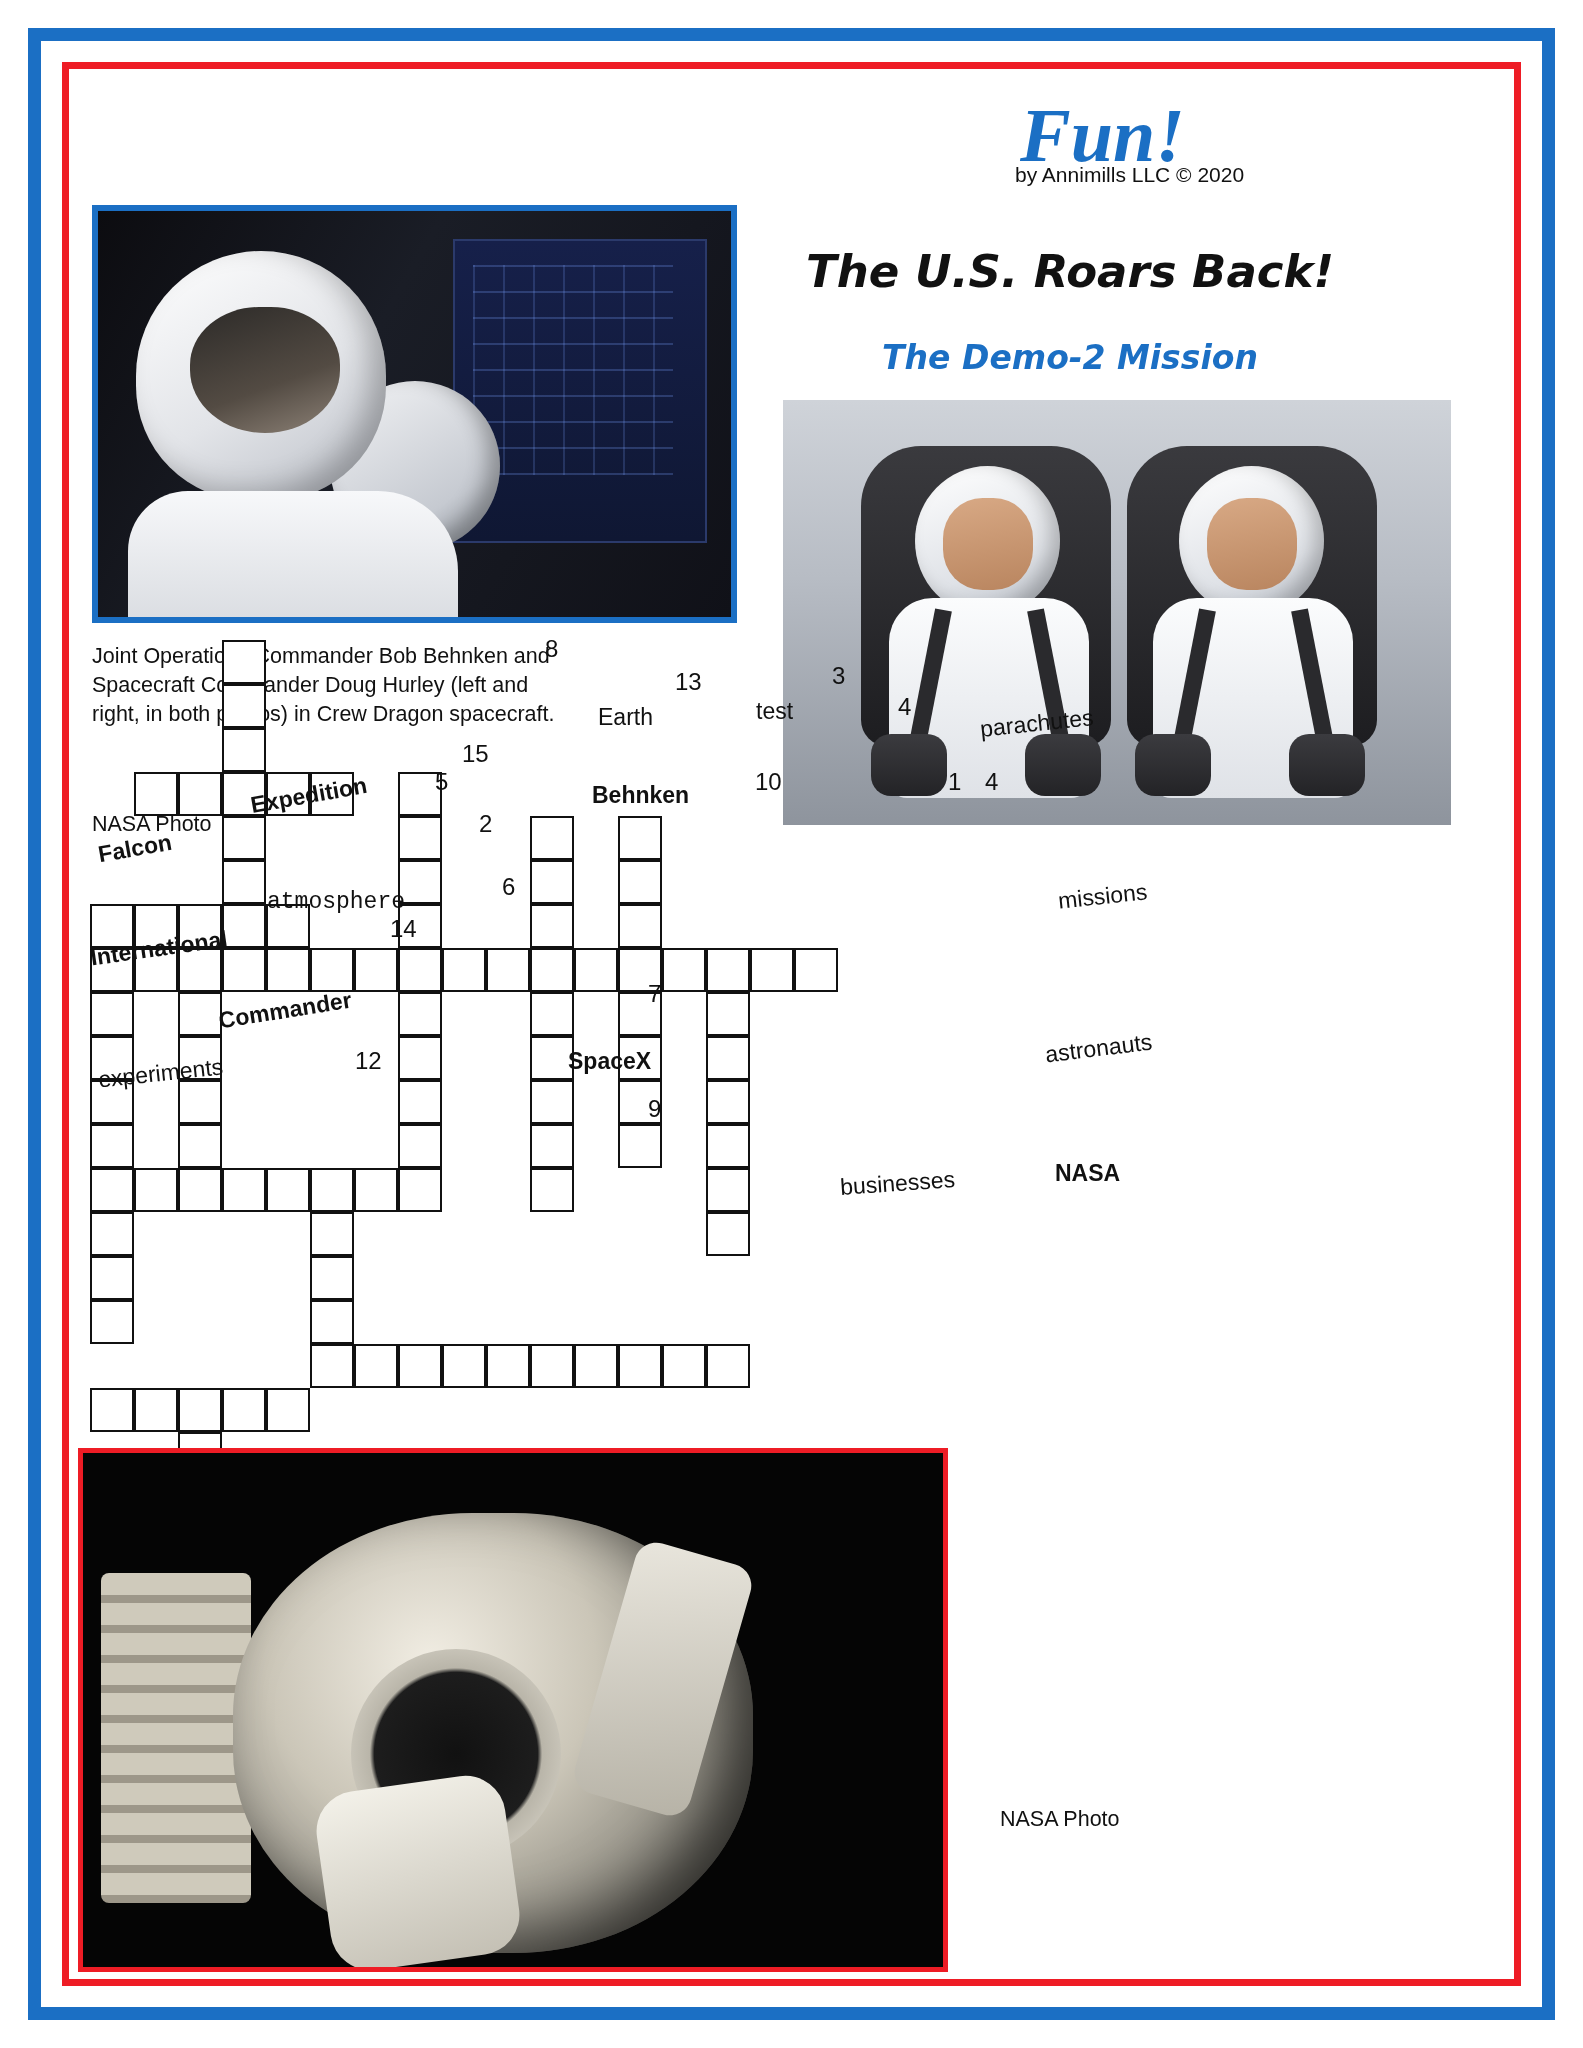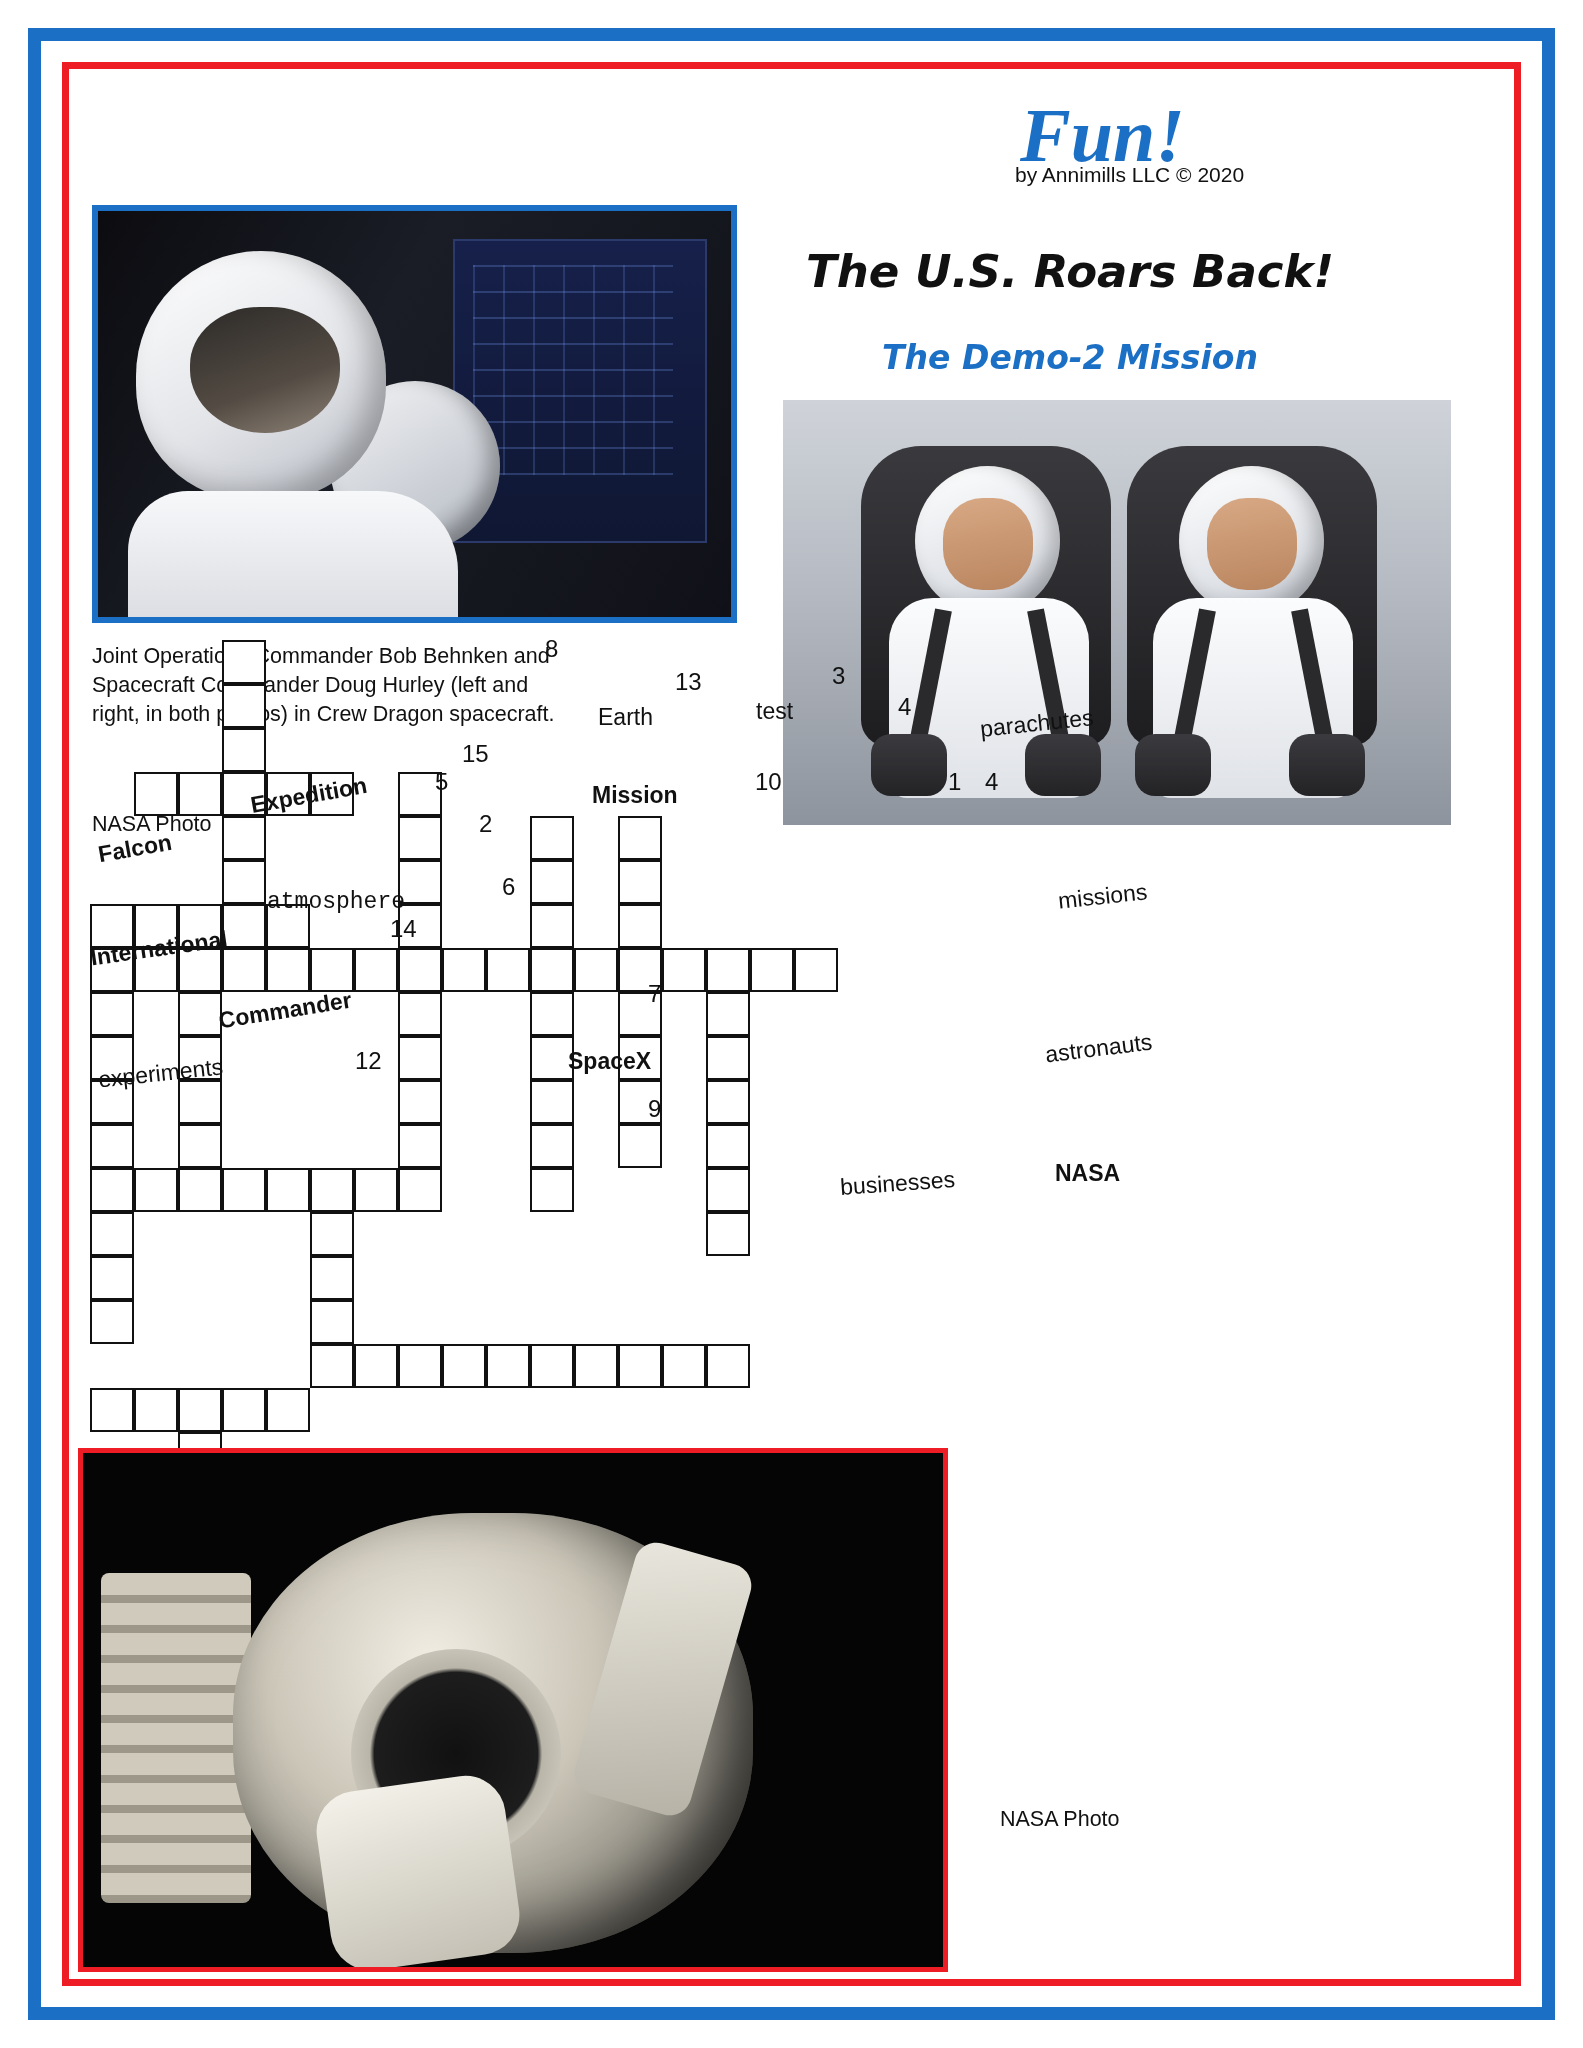--- a/index.html
+++ b/index.html
@@ -470,21 +470,21 @@
       <div class="cw-num" style="left: 895px; top: 128px;">4</div>
       <div class="cw-num" style="left: 389px; top: 170px;">2</div>
       <div class="cw-num" style="left: 412px; top: 233px;">6</div>
       <div class="cw-num" style="left: 300px; top: 275px; text-align: right;">14</div>
       <div class="cw-num" style="left: 558px; top: 340px;">7</div>
       <div class="cw-num" style="left: 265px; top: 407px;">12</div>
       <div class="cw-num" style="left: 558px; top: 455px;">9</div>
       <div class="word-bank-item" style="left: 508px; top: 55px; transform: rotate(0deg); margin-top: 9px;">Earth</div>
       <div class="word-bank-item" style="left: 666px; top: 58px; transform: rotate(0deg);">test</div>
       <div class="word-bank-item" style="left: 890px; top: 70px; transform: rotate(-6deg);">parachutes</div>
-      <div class="word-bank-item wb-bold" style="left: 502px; top: 142px; transform: rotate(0deg);">Mission</div>
+      <div class="word-bank-item wb-bold" style="left: 502px; top: 142px; transform: rotate(0deg);">Behnken</div>
       <div class="word-bank-item wb-bold" style="left: 160px; top: 142px; transform: rotate(-10deg);">Expedition</div>
       <div class="word-bank-item wb-bold" style="left: 8px; top: 195px; transform: rotate(-10deg);">Falcon</div>
       <div class="word-bank-item" style="left: 177px; top: 249px; transform: rotate(0deg); font-family: Liberation Mono, monospace;">atmosphere</div>
       <div class="word-bank-item" style="left: 968px; top: 243px; transform: rotate(-6deg);">missions</div>
       <div class="word-bank-item wb-bold" style="left: 0px; top: 295px; transform: rotate(-8deg);">International</div>
       <div class="word-bank-item wb-bold" style="left: 128px; top: 357px; transform: rotate(-9deg);">Commander</div>
       <div class="word-bank-item wb-bold" style="left: 478px; top: 408px; transform: rotate(0deg);">SpaceX</div>
       <div class="word-bank-item" style="left: 955px; top: 395px; transform: rotate(-7deg);">astronauts</div>
       <div class="word-bank-item" style="left: 8px; top: 420px; transform: rotate(-6deg);">experiments</div>
       <div class="word-bank-item" style="left: 750px; top: 530px; transform: rotate(-4deg);">businesses</div>

